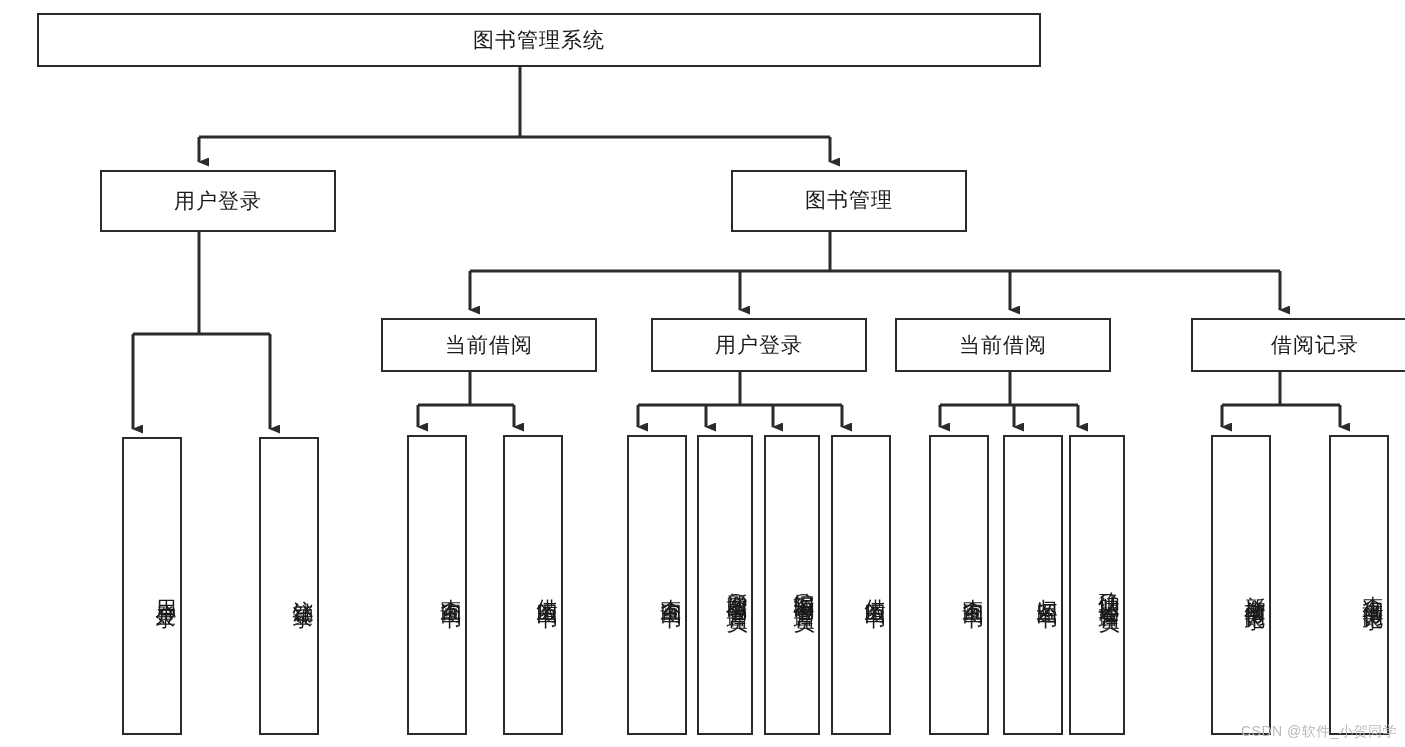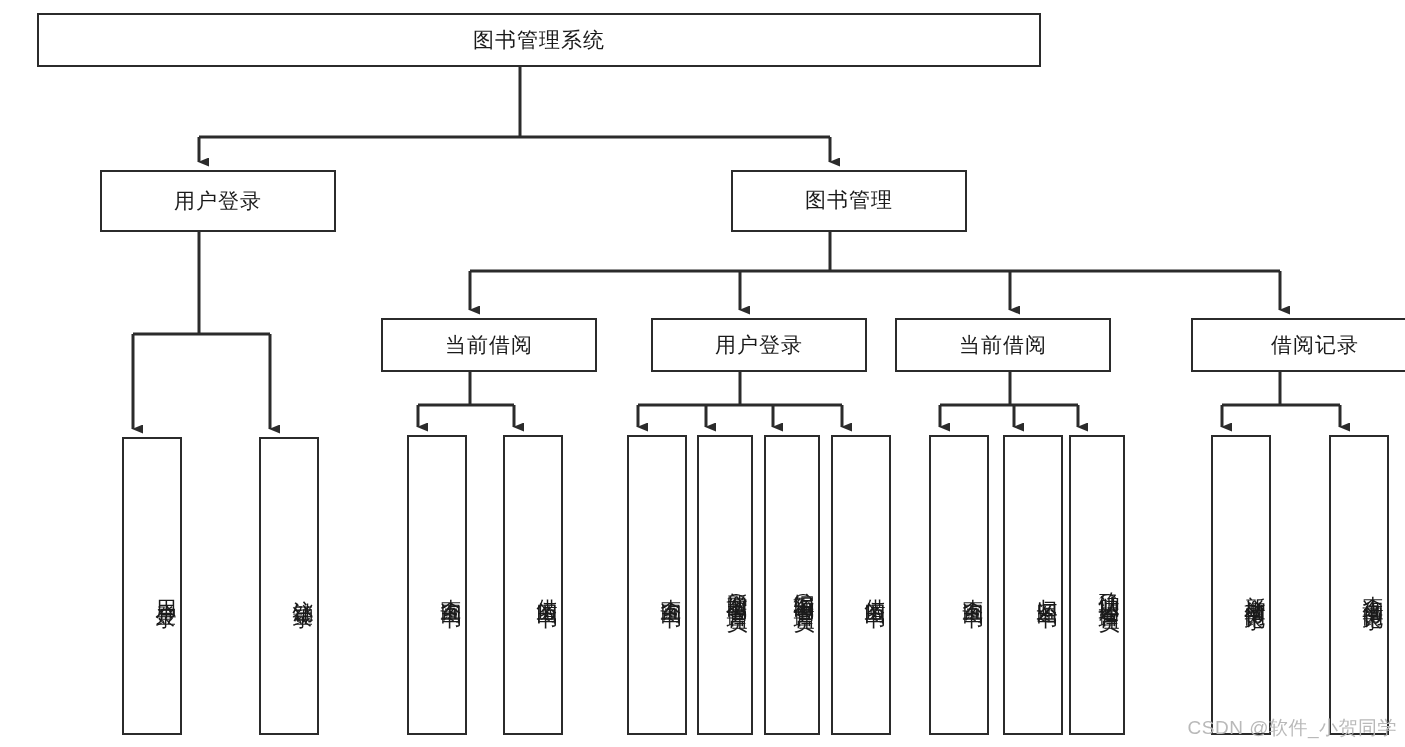--- a/index.html
+++ b/index.html
@@ -55,21 +55,21 @@
     left: 0;
     top: 0;
     width: 1405px;
     height: 747px;
     pointer-events: none;
   }
   .watermark {
     position: absolute;
     right: 8px;
     bottom: 6px;
-    font-size: 19px;
+    font-size: 14px;
     color: #b9b9b9;
     letter-spacing: 0.5px;
     white-space: nowrap;
   }
 </style>
 </head>
 <body>
 
 <div id="canvas">
 

